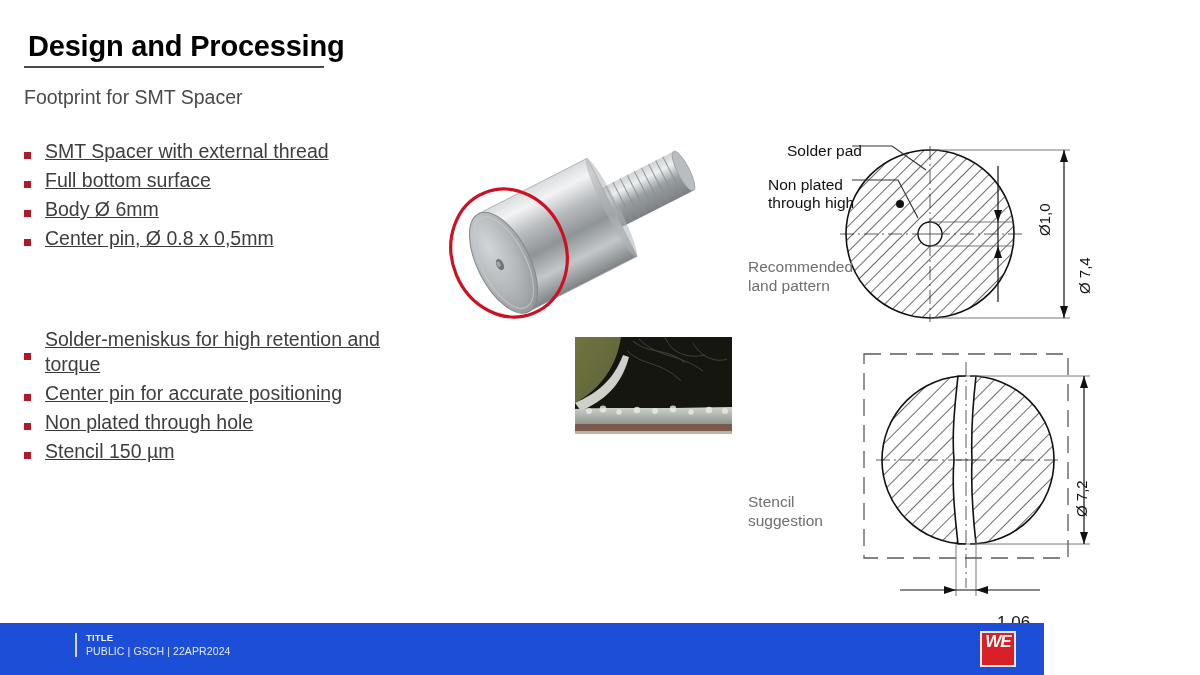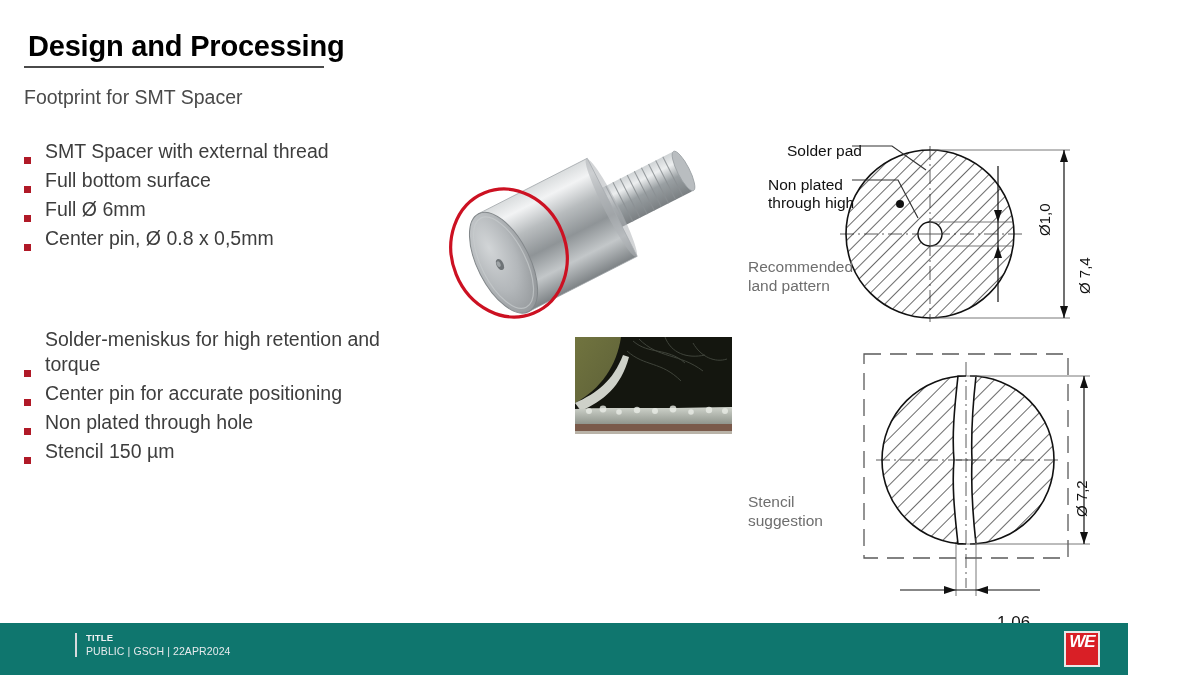--- a/index.html
+++ b/index.html
@@ -58,22 +58,23 @@
   .bullet-group {
     position: absolute;
     left: 24px;
     width: 420px;
   }
   .bullet-group.group-1 { top: 139px; }
   .bullet-group.group-2 { top: 327px; }
 
   .bullet-item {
     display: flex;
-    align-items: flex-end;
+    align-items: center;
     margin-bottom: 4px;
+    text-decoration: underline;
   }
   .bullet-marker {
     width: 7px;
     height: 7px;
     background: #b01927;
     margin-top: 9px;
     margin-right: 14px;
     flex: 0 0 auto;
   }
   .bullet-text {
@@ -156,23 +157,23 @@
     font-family: "Liberation Sans", sans-serif;
     white-space: nowrap;
     transform-origin: left bottom;
   }
 
   
   .footer {
     position: absolute;
     left: 0;
     bottom: 0;
-    width: 1128px;
+    width: 1044px;
     height: 52px;
-    background: #0f766e;
+    background: #1d4ed8;
   }
   .footer-textblock {
     position: absolute;
     left: 75px;
     top: 10px;
     padding-left: 9px;
     border-left: 2px solid #d7dadd;
     line-height: 1.15;
   }
   .footer-title {
@@ -224,21 +225,21 @@
     <div class="bullet-item">
       <span class="bullet-marker"></span>
       <span class="bullet-text">SMT Spacer with external thread</span>
     </div>
     <div class="bullet-item">
       <span class="bullet-marker"></span>
       <span class="bullet-text">Full bottom surface</span>
     </div>
     <div class="bullet-item">
       <span class="bullet-marker"></span>
-      <span class="bullet-text">Full Ø 6mm</span>
+      <span class="bullet-text">Body Ø 6mm</span>
     </div>
     <div class="bullet-item">
       <span class="bullet-marker"></span>
       <span class="bullet-text">Center pin, Ø 0.8 x 0,5mm</span>
     </div>
   </div>
 
   <div class="bullet-group group-2">
     <div class="bullet-item">
       <span class="bullet-marker"></span>

